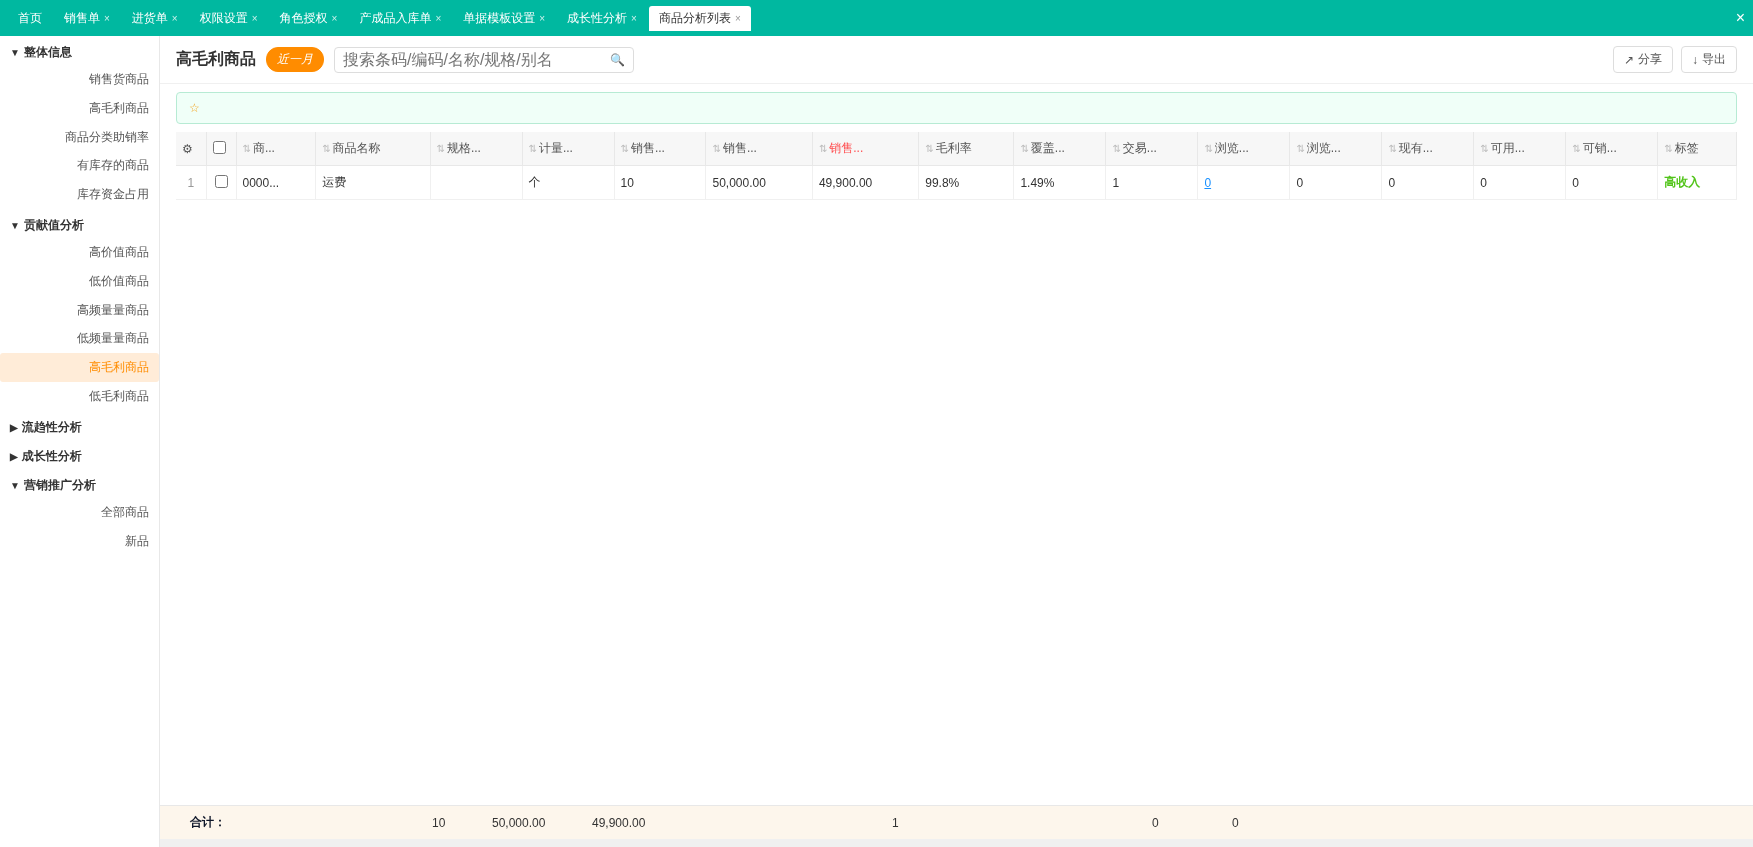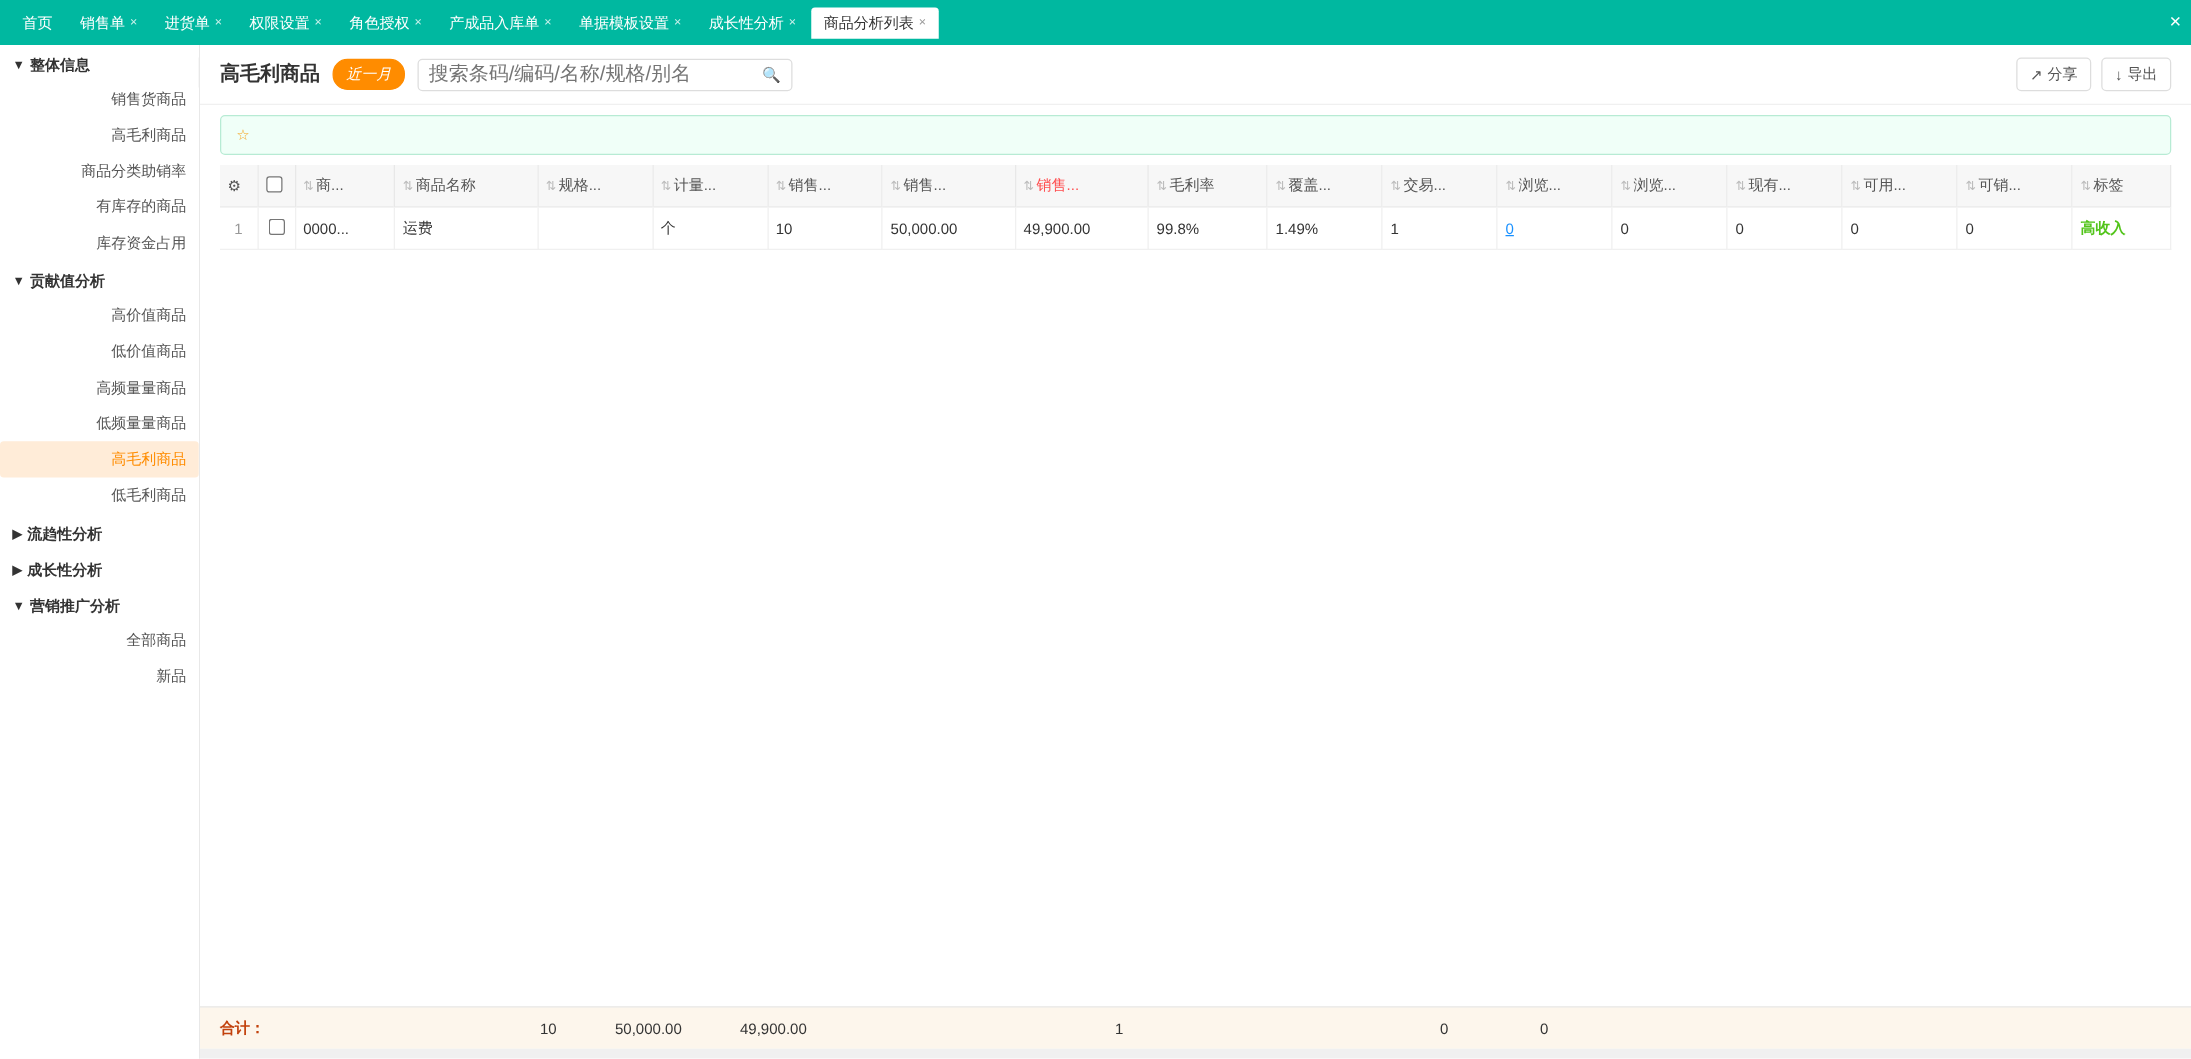--- a/index.html
+++ b/index.html
@@ -211,22 +211,23 @@
     .table-footer {
       border-top: 1px solid #e8e8e8;
       padding: 8px 16px;
       background: #fdf6ec;
       display: flex;
       align-items: center;
       gap: 0;
     }
     .footer-label {
       font-weight: bold;
-      color: #c2410c;
+      color: #0f172a;
       min-width: 50px;
+      text-align: right;
     }
     .footer-cells {
       display: flex;
       flex: 1;
       gap: 0;
     }
     .footer-cell {
       padding: 0 6px;
       min-width: 80px;
       color: #333;

